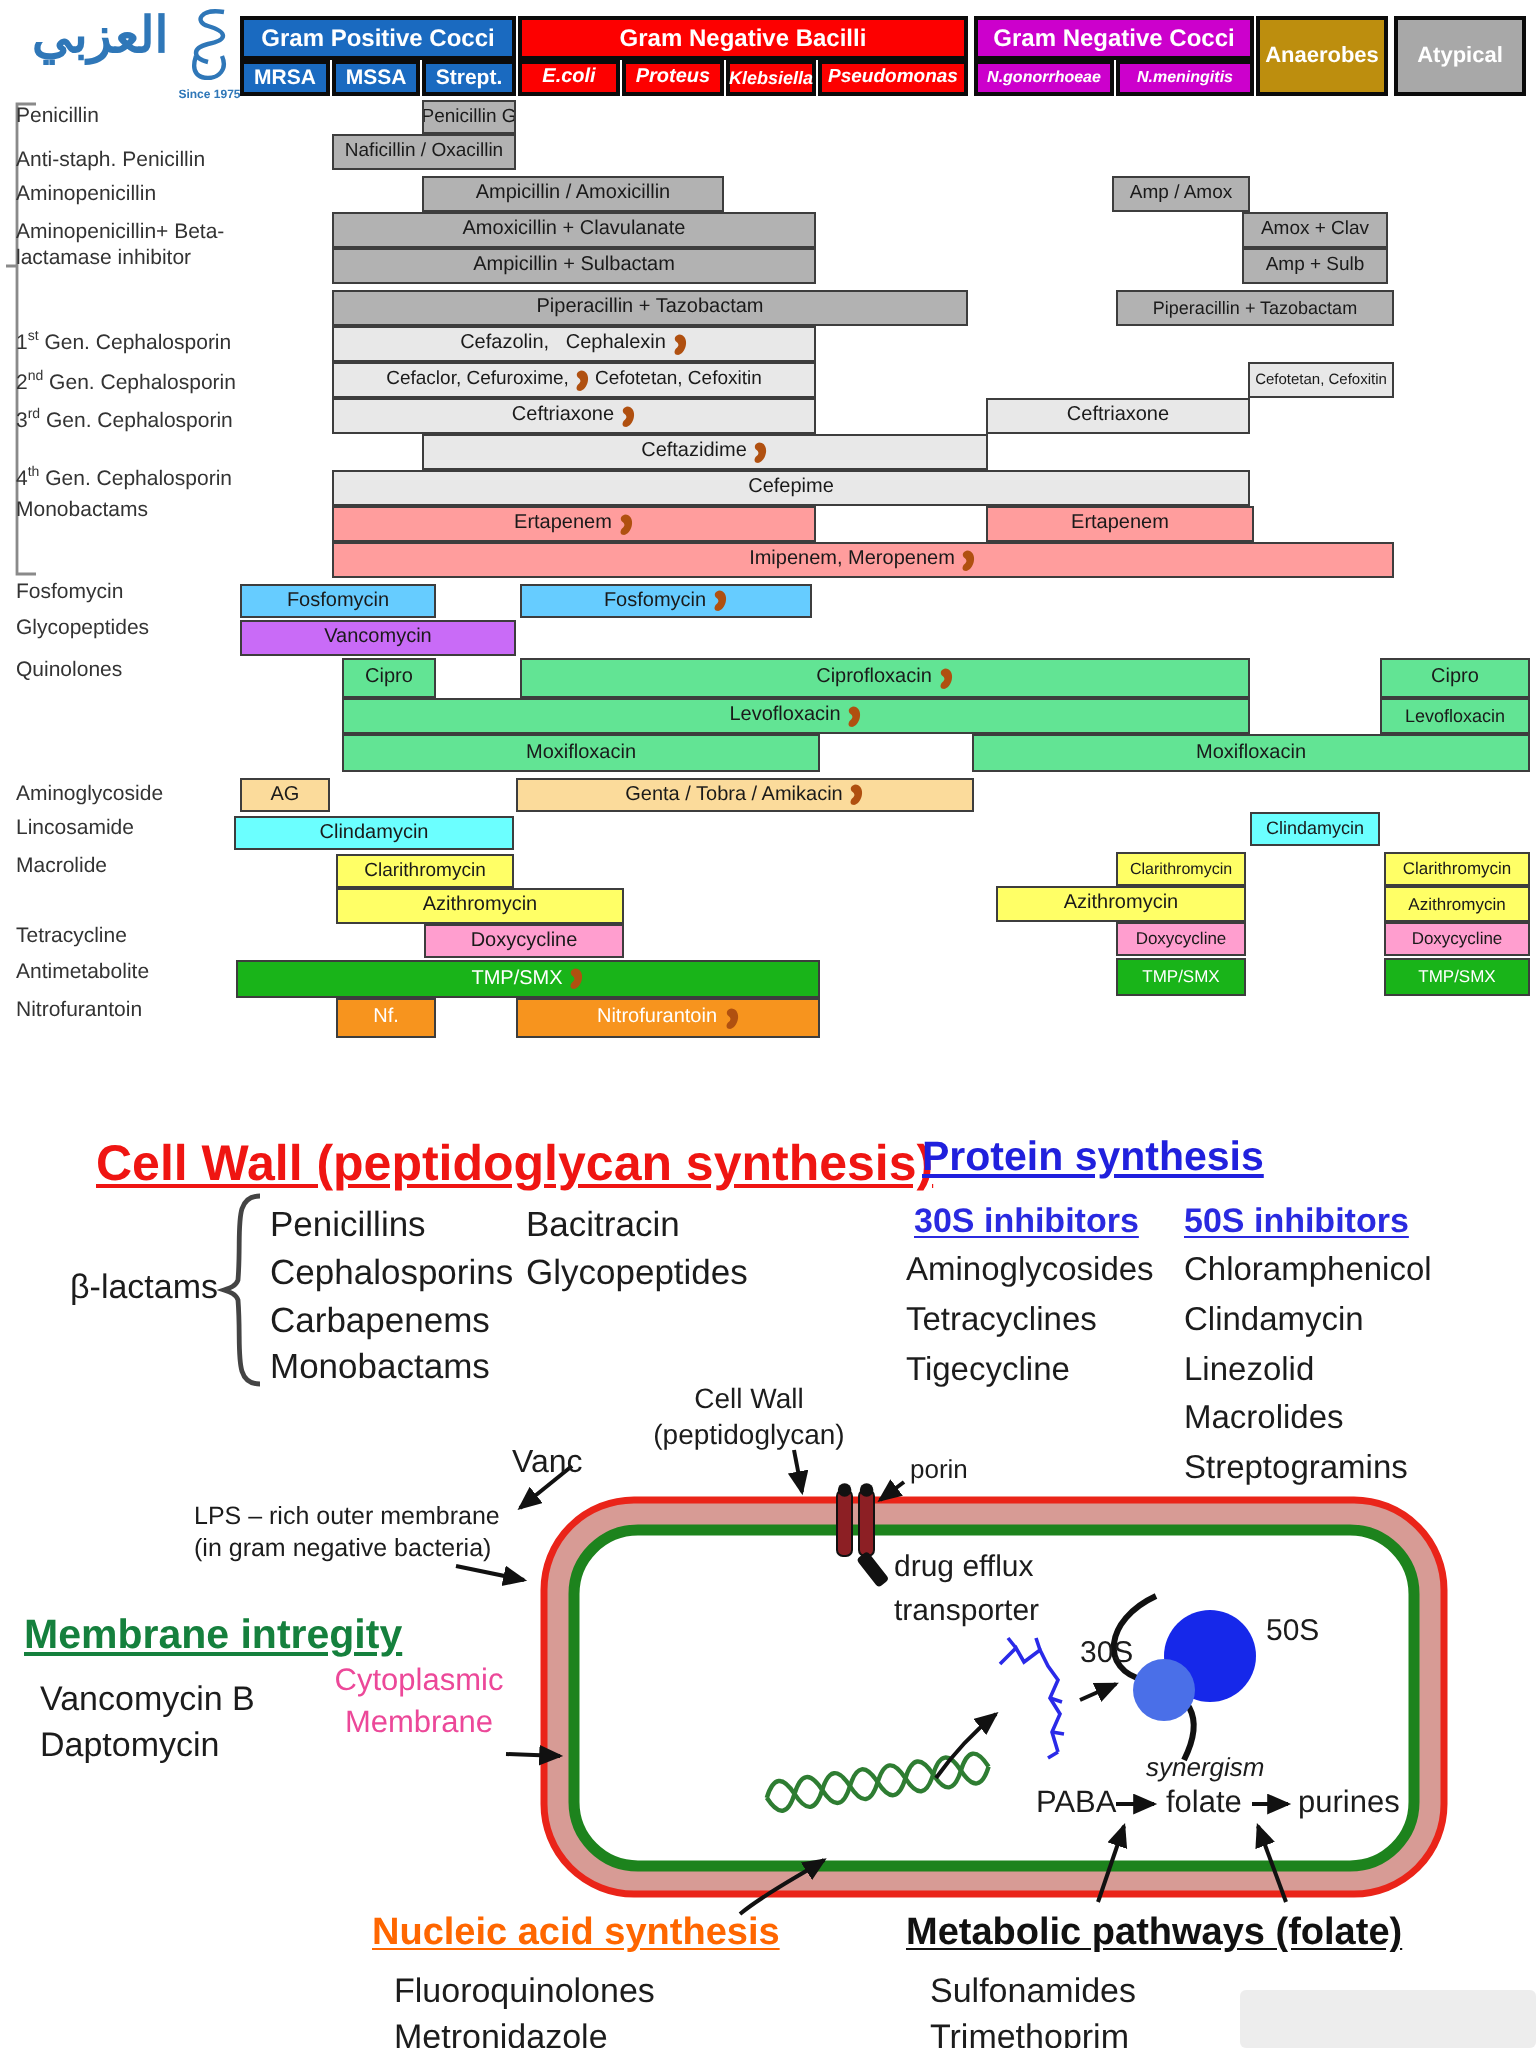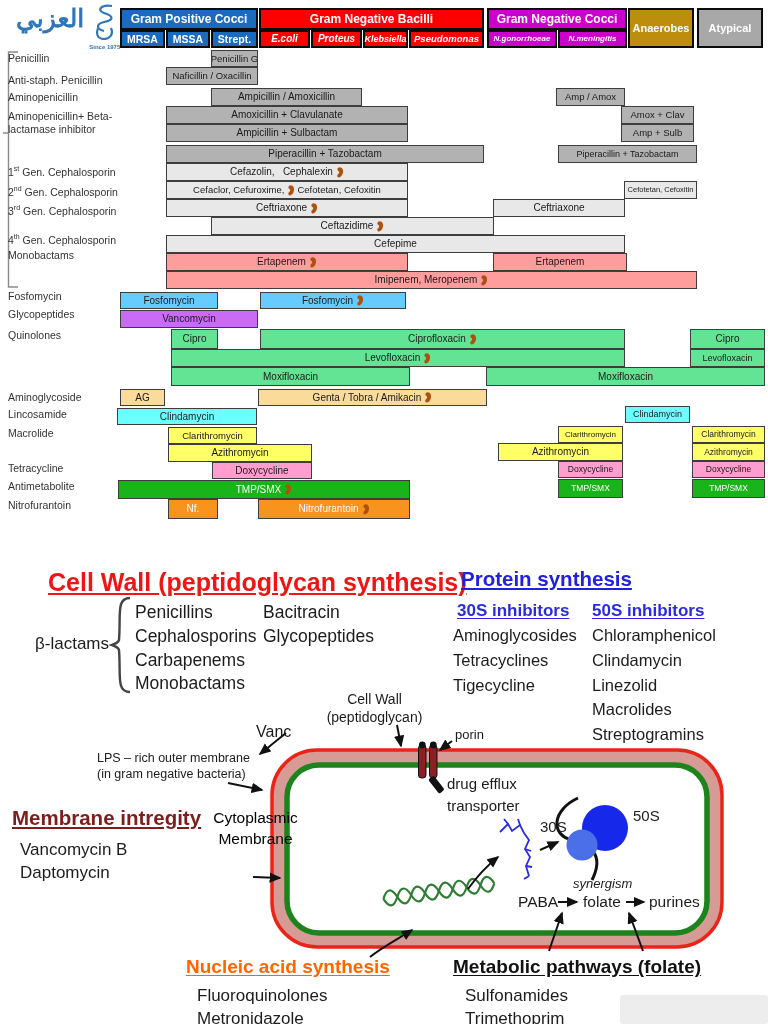--- a/index.html
+++ b/index.html
@@ -251,26 +251,26 @@
 
     <div class="mtxt ctr" style="left:312px;top:691px;width:125px;font-size:14px;line-height:17.5px;">Cell Wall
 (peptidoglycan)</div>
     <div class="mtxt" style="left:256px;top:723px;font-size:16px;">Vanc</div>
     <div class="mtxt" style="left:455px;top:728px;font-size:13px;">porin</div>
     <div class="mtxt" style="left:97px;top:751px;font-size:12.5px;line-height:15.5px;">LPS – rich outer membrane
 (in gram negative bacteria)</div>
     <div class="mtxt" style="left:447px;top:773px;font-size:15px;line-height:22px;">drug efflux
 transporter</div>
 
-    <div class="mtxt title" style="left:12px;top:807px;font-size:20.5px;color:#7f1d1d;">Membrane intregity</div>
+    <div class="mtxt title" style="left:12px;top:807px;font-size:20.5px;color:#15803d;">Membrane intregity</div>
     <div class="mlist" id="membrane-list" style="left:20px;top:838px;font-size:17px;line-height:23px;">
         <div>Vancomycin B</div>
         <div>Daptomycin</div>
       </div>
-    <div class="mtxt ctr" style="left:162px;top:807px;width:95px;font-size:15.5px;line-height:21px;color:#000000;margin-left:46px;">Cytoplasmic
+    <div class="mtxt ctr" style="left:162px;top:830px;width:95px;font-size:15.5px;line-height:21px;color:#ec4899;">Cytoplasmic
 Membrane</div>
 
     <div class="mtxt" style="left:540px;top:819px;font-size:15px;">30S</div>
     <div class="mtxt" style="left:633px;top:808px;font-size:15px;">50S</div>
     <div class="mtxt it" style="left:573px;top:877px;font-size:13px;">synergism</div>
     <div class="mtxt" style="left:518px;top:893px;font-size:15.5px;">PABA</div>
     <div class="mtxt" style="left:583px;top:893px;font-size:15.5px;">folate</div>
     <div class="mtxt" style="left:649px;top:893px;font-size:15.5px;">purines</div>
 
     <div class="mtxt title" style="left:186px;top:956px;font-size:19px;color:#ff6600;">Nucleic acid synthesis</div>

